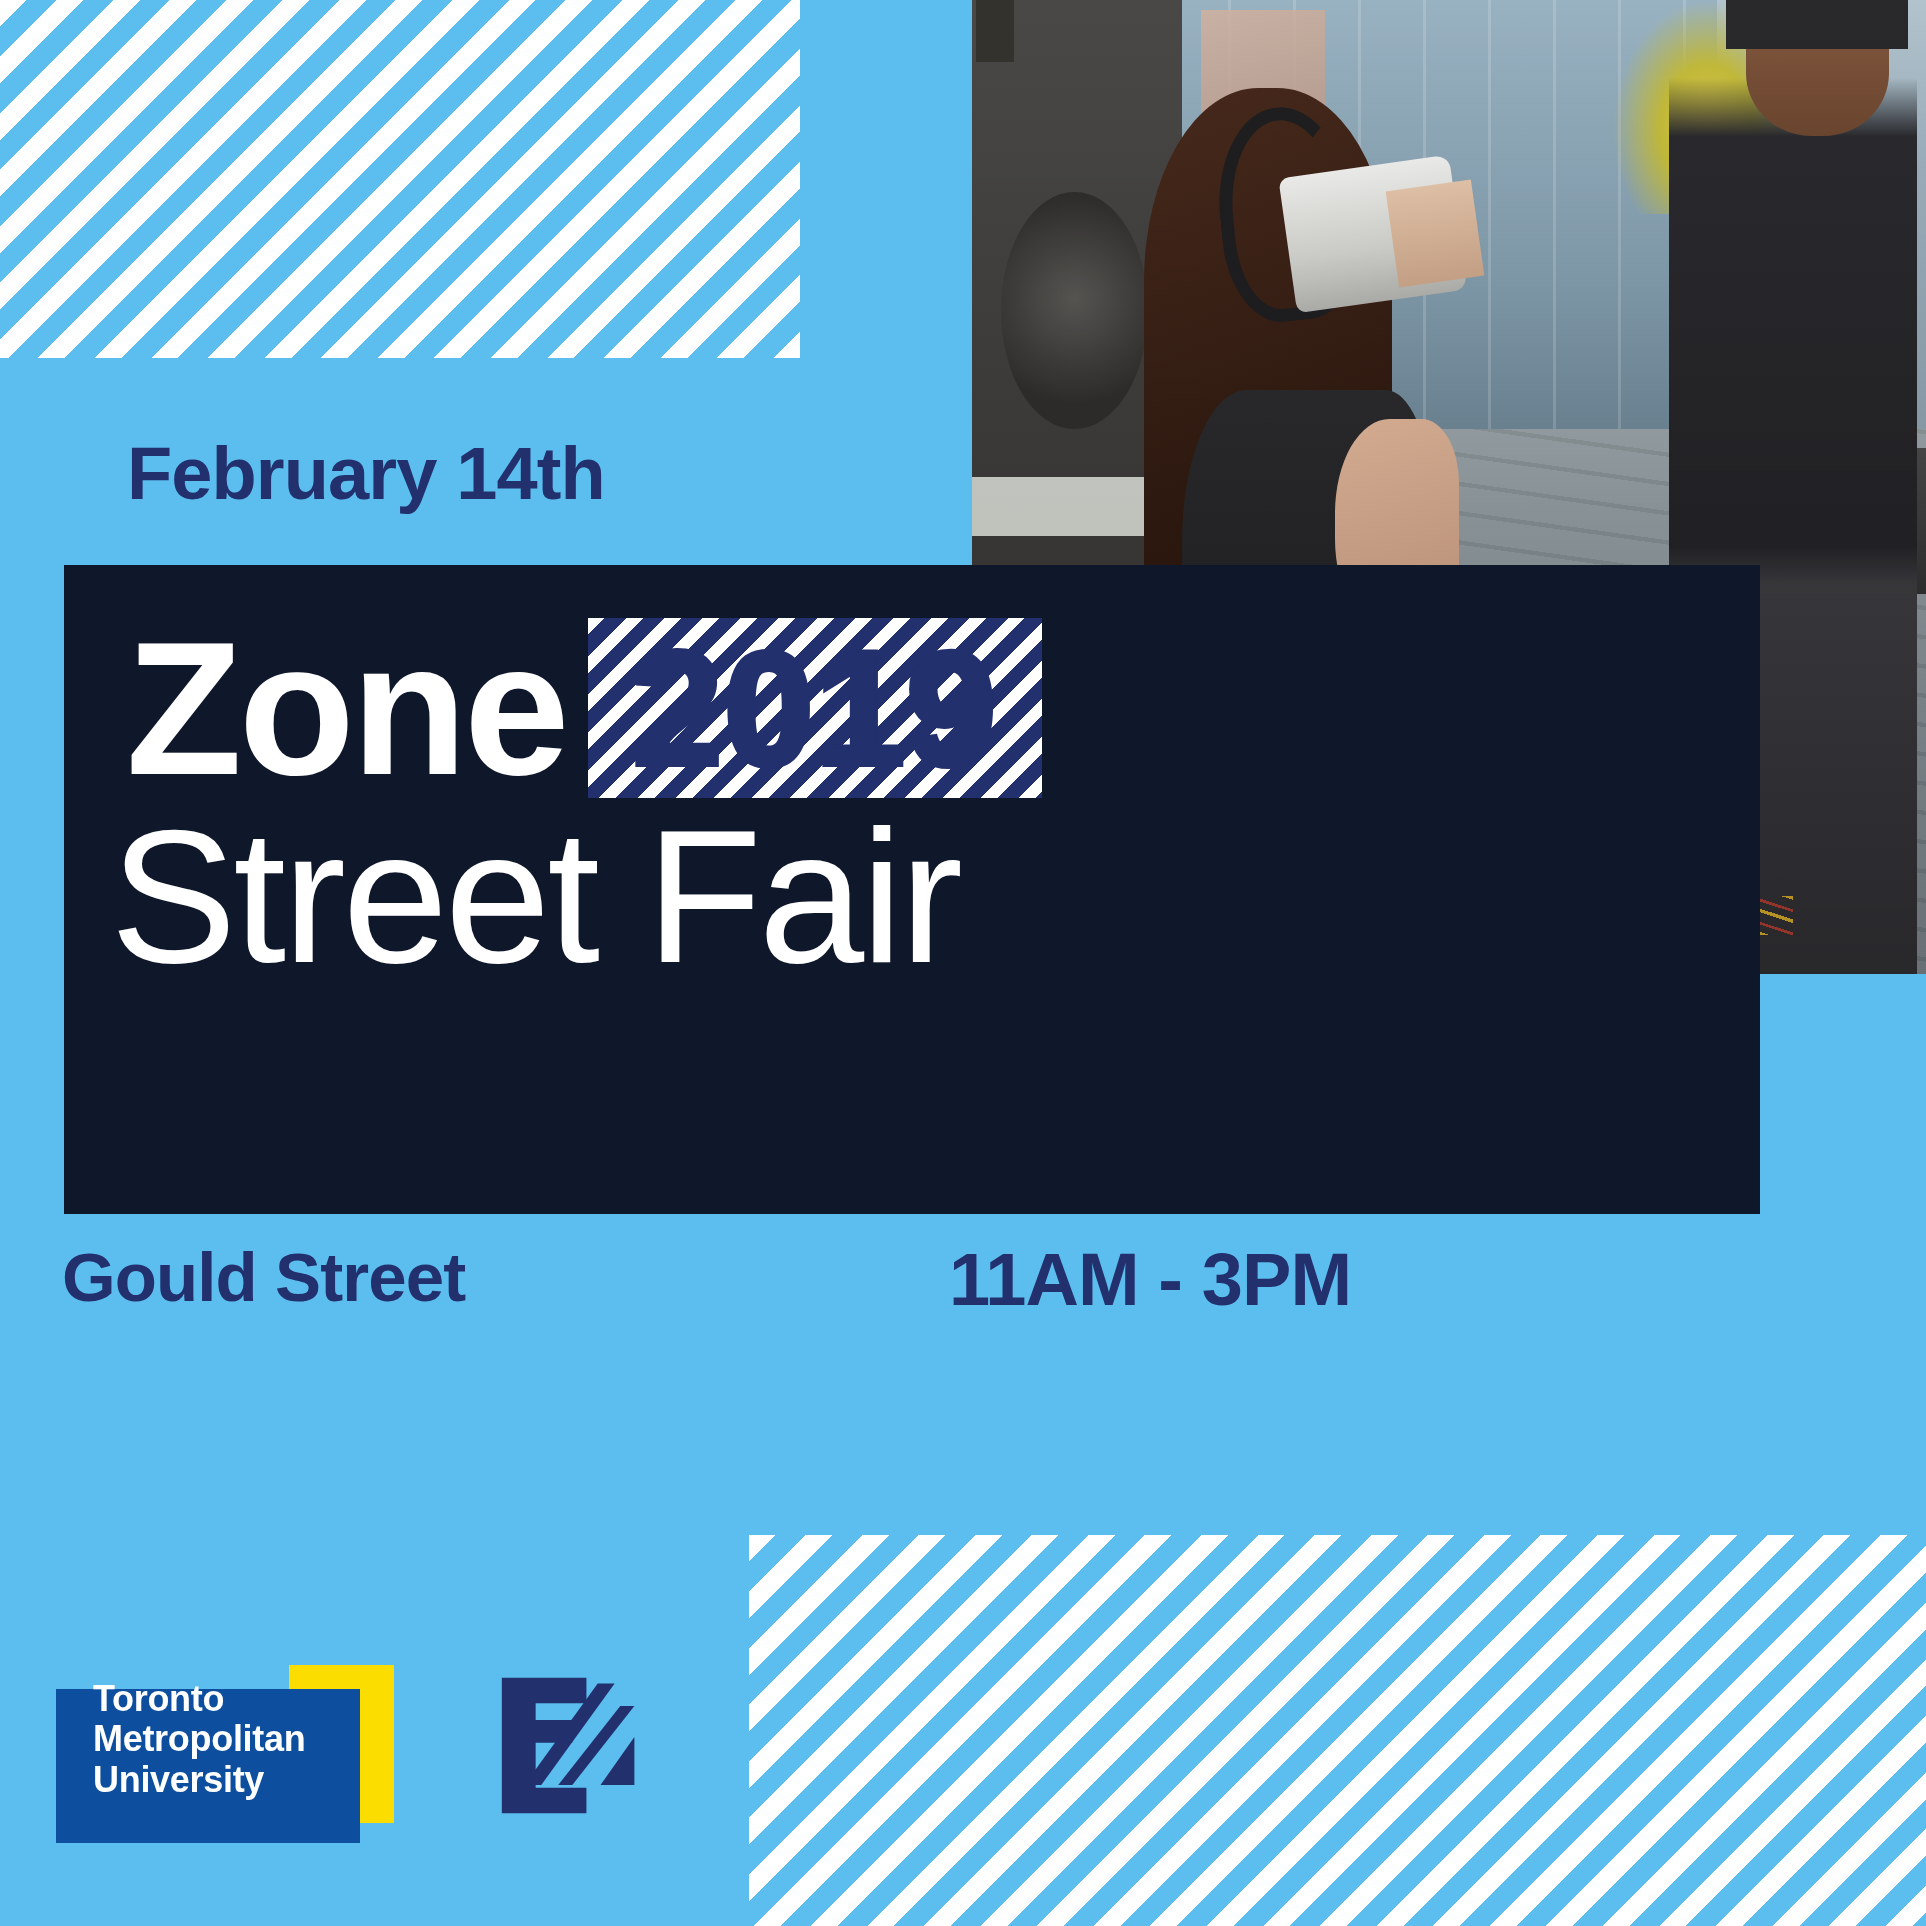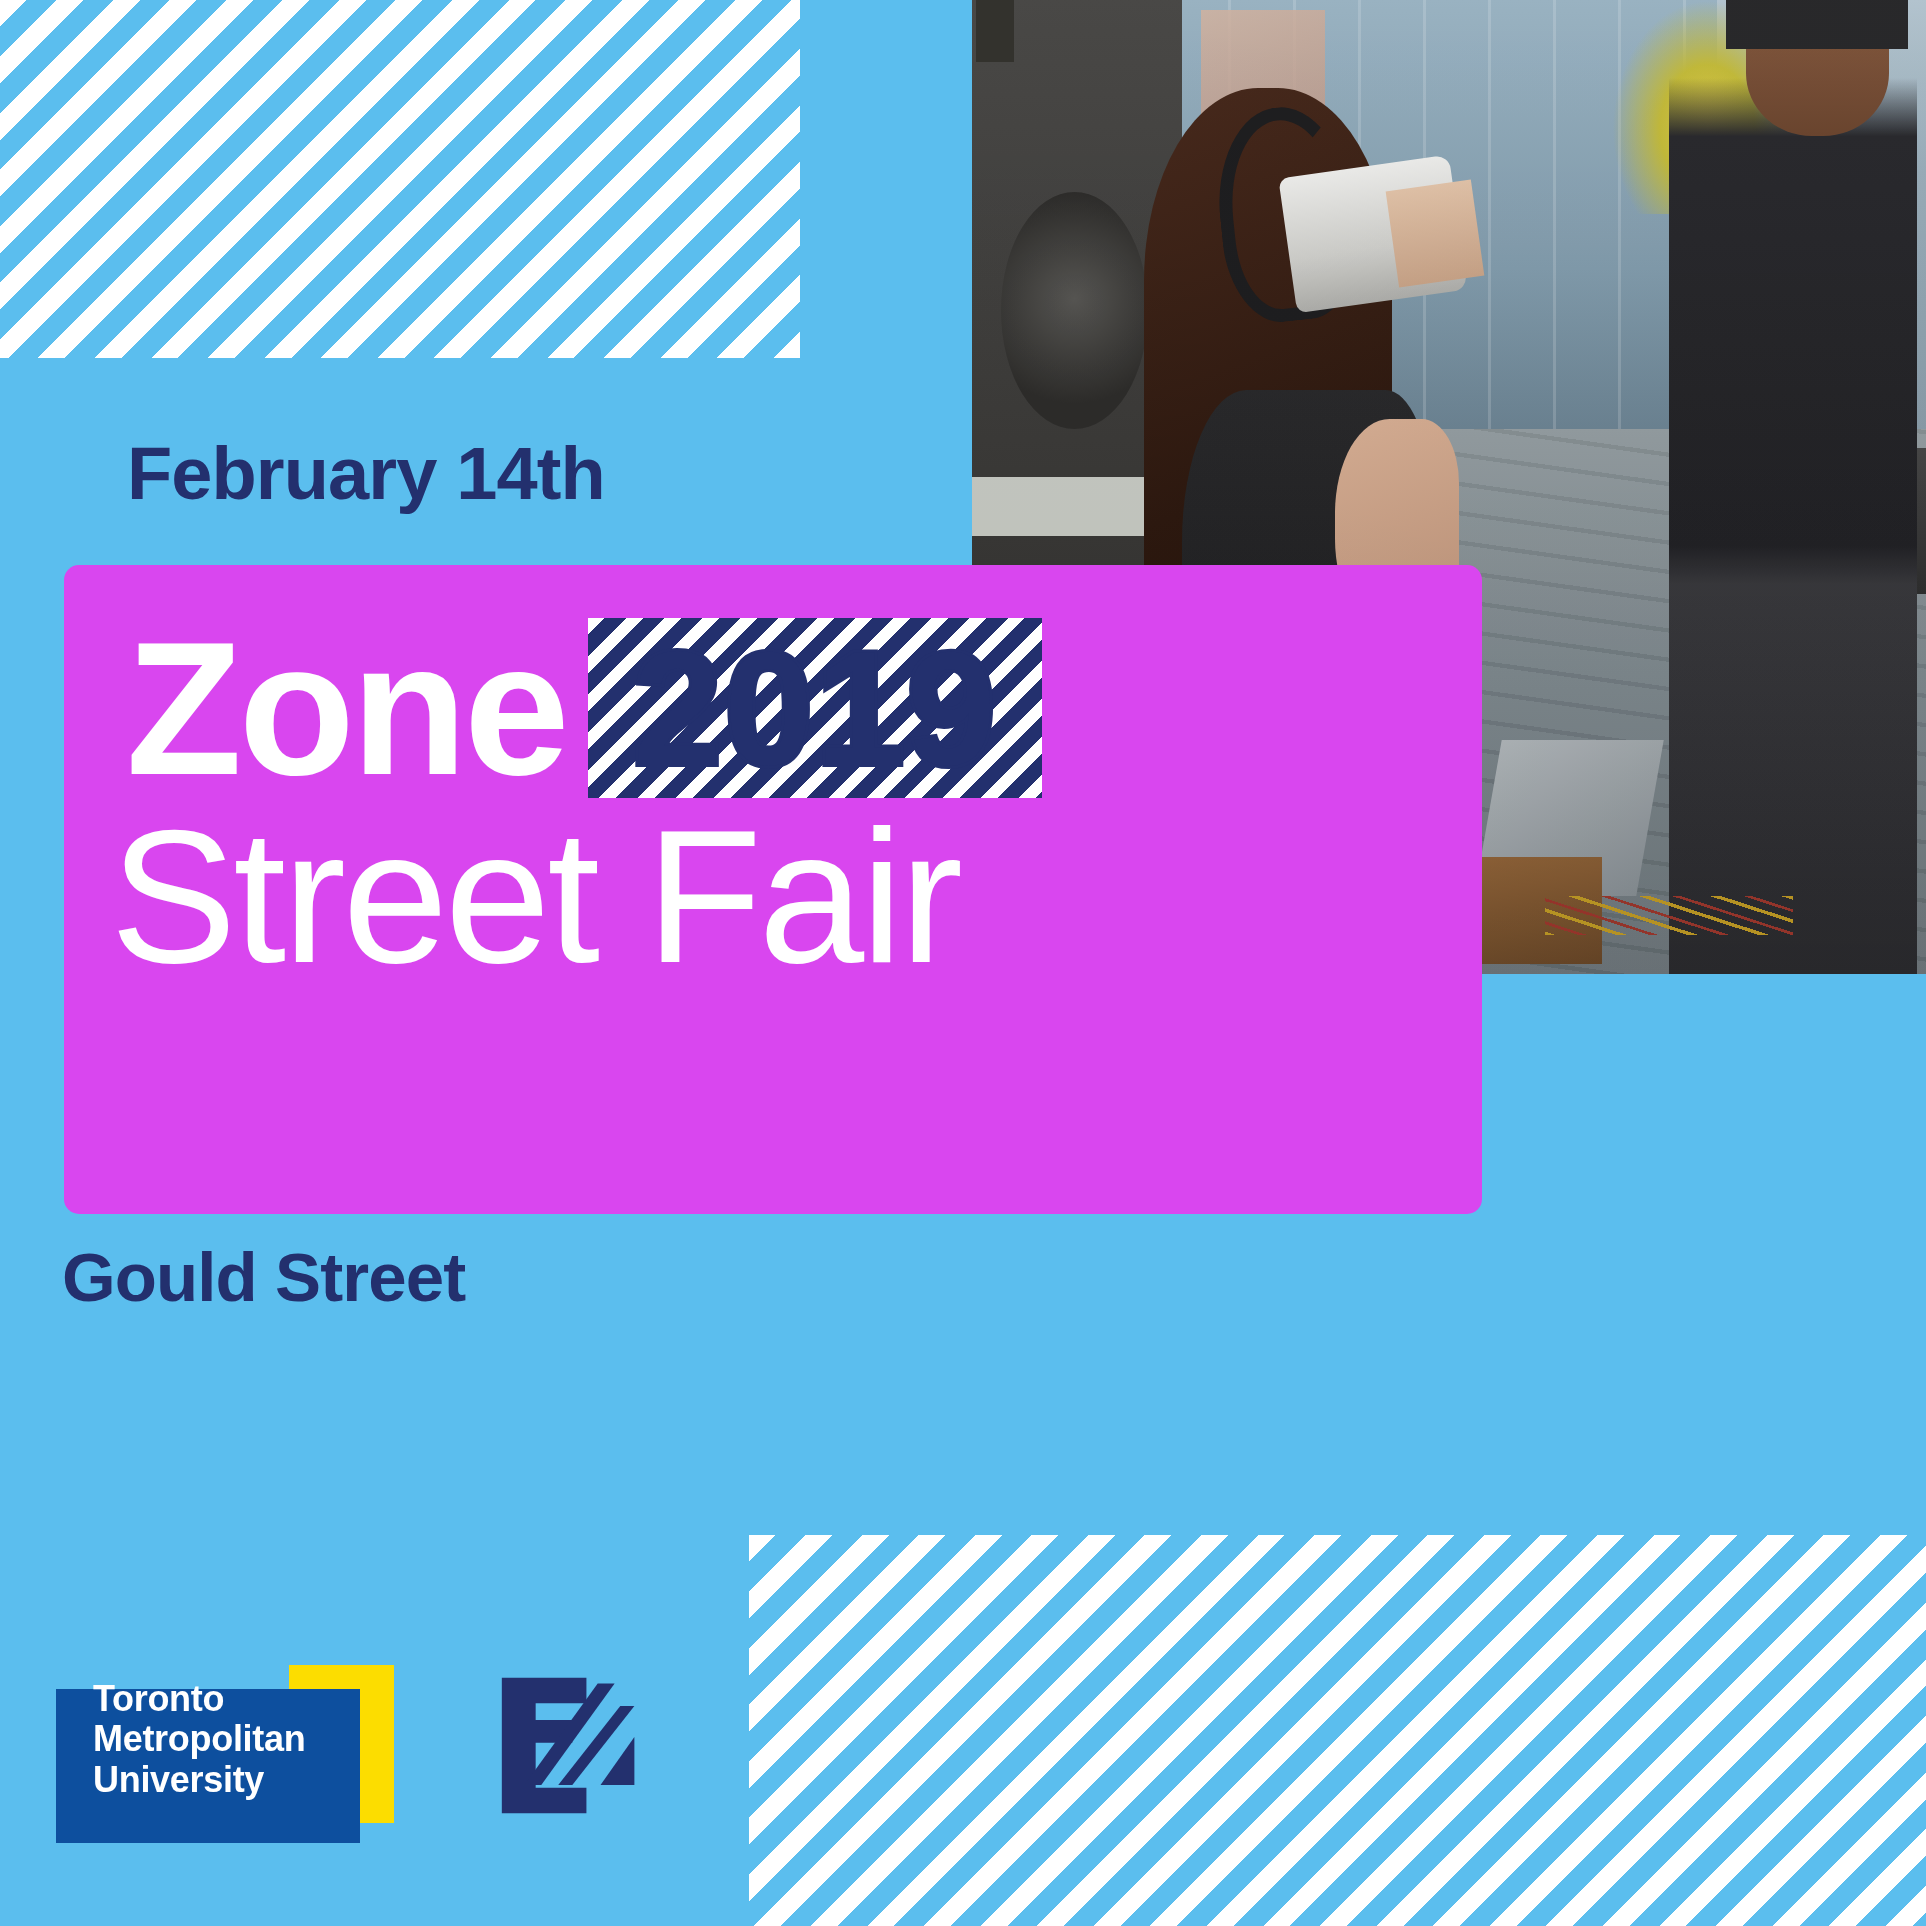--- a/index.html
+++ b/index.html
@@ -190,24 +190,23 @@
     color: #23306e;
     line-height: 1;
     white-space: nowrap;
   }
 
   
   .navy-block {
     position: absolute;
     left: 64px;
     top: 565px;
-    width: 1418px;
+    width: 1696px;
     height: 649px;
-    background: #d946ef;
-    border-radius: 15px;
+    background: #0f172a;
   }
   .headline-line1 {
     position: absolute;
     left: 62px;
     top: 53px;
     display: flex;
     align-items: center;
     gap: 22px;
   }
   .headline-zone {
@@ -369,20 +368,21 @@
       <div class="year-box">
         <div class="year-text">2019</div>
       </div>
     </div>
 
     <div class="headline-line2">Street Fair</div>
   </div>
 
   <div class="venue">Gould Street</div>
 
+  <div class="time">11AM - 3PM</div>
 
   <div class="stripes-br"></div>
 
   <div class="tmu-logo">
     <div class="tmu-yellow"></div>
     <div class="tmu-navy"></div>
     <div class="tmu-text">Toronto
 Metropolitan
 University</div>
   </div>

